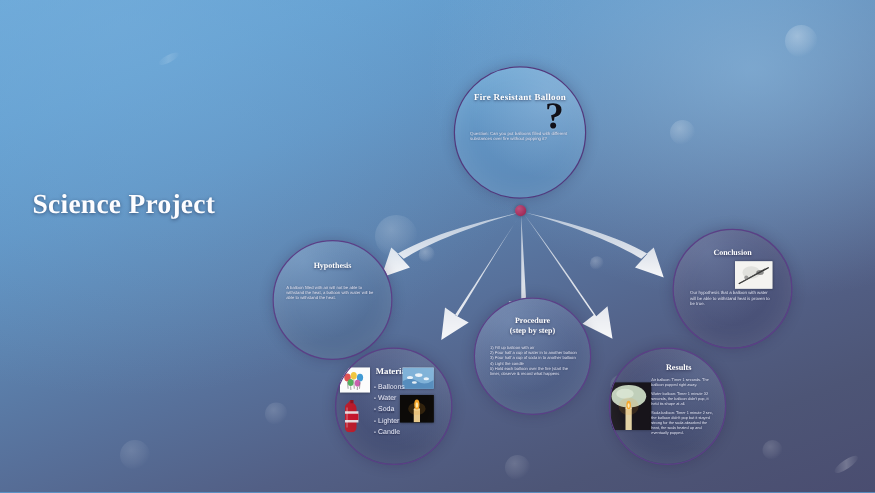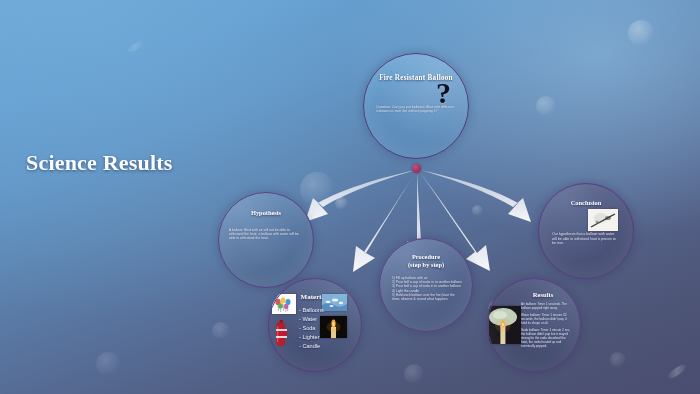--- a/index.html
+++ b/index.html
@@ -157,21 +157,21 @@
   <div class="bokeh" style="left:381px;top:272px;width:30px;height:30px;opacity:.45;"></div>
   <div class="bokeh" style="left:446px;top:288px;width:22px;height:22px;opacity:.5;"></div>
   <div class="bokeh" style="left:488px;top:300px;width:16px;height:16px;opacity:.45;"></div>
   <div class="bokeh" style="left:212px;top:322px;width:18px;height:18px;opacity:.4;"></div>
   <div class="bokeh" style="left:96px;top:352px;width:24px;height:24px;opacity:.35;"></div>
   <div class="bokeh" style="left:404px;top:364px;width:20px;height:20px;opacity:.4;"></div>
   <div class="bokeh" style="left:610px;top:352px;width:16px;height:16px;opacity:.4;"></div>
   <div class="streak" style="left:666px;top:368px;width:22px;height:7px;transform:rotate(-34deg);opacity:.5;"></div>
   <div class="streak" style="left:126px;top:44px;width:18px;height:6px;transform:rotate(-28deg);opacity:.3;"></div>
 
-  <div id="deck-title">Science Results</div>
+  <div id="deck-title">Science Project</div>
 
   <svg id="arrows" viewBox="0 0 700 394">
     <defs>
       <linearGradient id="ag" x1="0" y1="0" x2="0" y2="1">
         <stop offset="0" stop-color="#ffffff" stop-opacity=".55"></stop>
         <stop offset="1" stop-color="#ffffff" stop-opacity=".95"></stop>
       </linearGradient>
     </defs>
     <g fill="url(#ag)" stroke="none">
 

